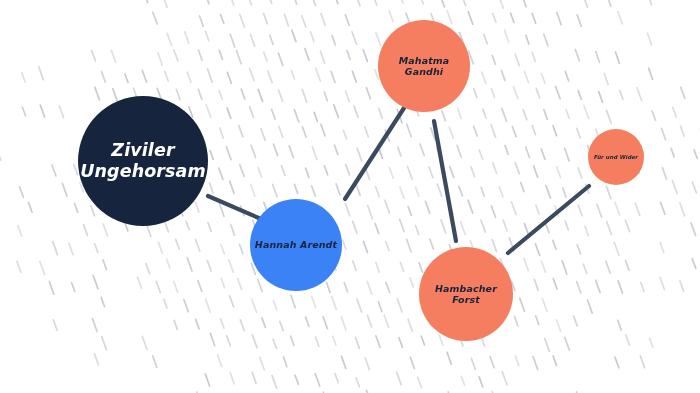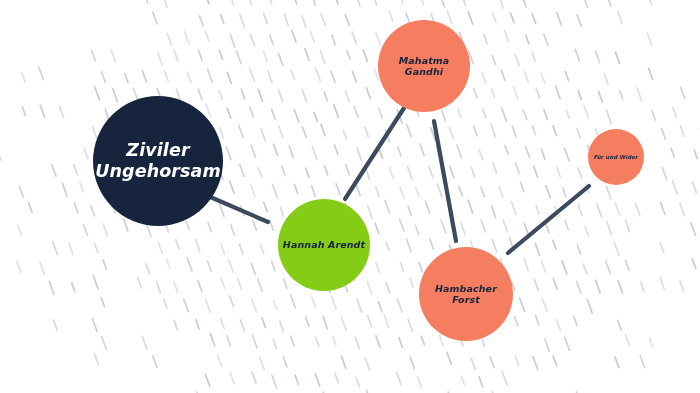--- a/index.html
+++ b/index.html
@@ -633,28 +633,28 @@
     </svg>
 
   <svg id="edges" viewBox="0 0 700 393" xmlns="http://www.w3.org/2000/svg">
       <line x1="208" y1="196" x2="268" y2="222" stroke="#3b4a5e" stroke-width="4.2" stroke-linecap="round"></line>
       <line x1="345" y1="199" x2="404" y2="108" stroke="#3b4a5e" stroke-width="4.2" stroke-linecap="round"></line>
       <line x1="434" y1="121" x2="456" y2="241" stroke="#3b4a5e" stroke-width="4.2" stroke-linecap="round"></line>
       <line x1="508" y1="253" x2="589" y2="186" stroke="#3b4a5e" stroke-width="4.2" stroke-linecap="round"></line>
     </svg>
 
   <div id="nodes-layer">
-      <div class="node node-root" style="left: 93px; top: 96px; width: 130px; height: 130px; background: rgb(22, 36, 61);">
+      <div class="node node-root" style="left: 78px; top: 96px; width: 130px; height: 130px; background: rgb(22, 36, 61);">
         <span class="node-label" style="color: rgb(255, 255, 255);">Ziviler
 Ungehorsam</span>
       </div>
       <div class="node node-topic" style="left: 378px; top: 20px; width: 92px; height: 92px; background: rgb(244, 126, 95);">
         <span class="node-label" style="color: rgb(22, 36, 61); text-align: center;">Mahatma Gandhi</span>
       </div>
-      <div class="node node-topic" style="left: 278px; top: 199px; width: 92px; height: 92px; background: #84cc16;">
+      <div class="node node-topic" style="left: 250px; top: 199px; width: 92px; height: 92px; background: #3b82f6;">
         <span class="node-label" style="color: rgb(22, 36, 61);">Hannah Arendt</span>
       </div>
       <div class="node node-topic" style="left: 419px; top: 247px; width: 94px; height: 94px; background: rgb(244, 126, 95); justify-content: center;">
         <span class="node-label" style="color: rgb(22, 36, 61);">Hambacher
 Forst</span>
       </div>
       <div class="node node-topic node-small" style="left: 588px; top: 129px; width: 56px; height: 56px; background: rgb(244, 126, 95);">
         <span class="node-label" style="color: rgb(22, 36, 61);">Für und Wider</span>
       </div>
     </div>

